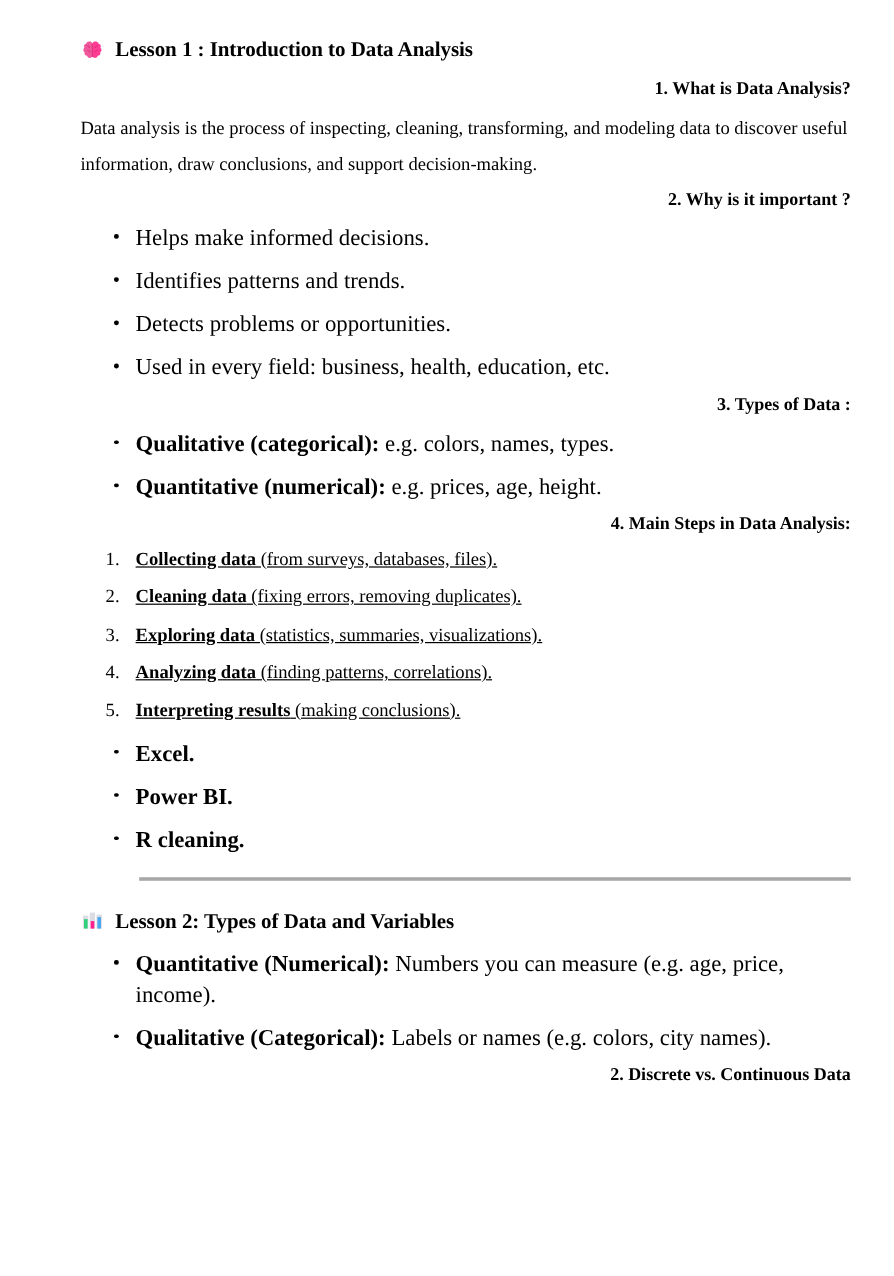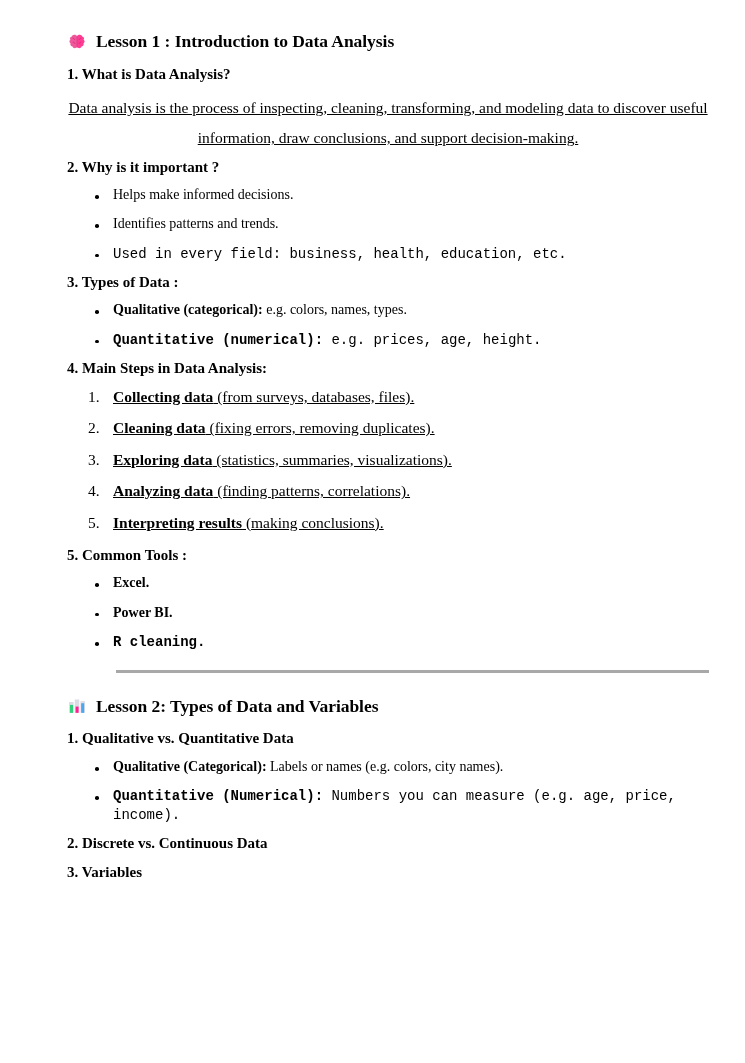--- a/index.html
+++ b/index.html
@@ -46,45 +46,45 @@
     justify-content: center;
   }
   .lesson-heading .emoji svg { display: block; }
 
   
   .section-heading {
     font-size: 15px;
     font-weight: bold;
     line-height: 1.3;
     margin: 0 0 9px 0;
+    text-align: right;
   }
 
   
   .body-text {
     font-size: 15.5px;
     line-height: 1.95;
     margin: 0 0 4px 0;
-    text-align: center;
-    text-decoration: underline;
+    text-align: left;
   }
 
   
   ul.bullets {
     list-style: none;
     margin: 0 0 6px 0;
     padding: 0;
   }
   ul.bullets > li {
     position: relative;
-    font-size: 14px;
+    font-size: 19px;
     line-height: 1.35;
     padding: 0 0 0 46px;
     margin: 0 0 10.5px 0;
   }
-  ul.bullets > li:last-child { margin-bottom: 9px; font-family: Liberation Mono, monospace; }
+  ul.bullets > li:last-child { margin-bottom: 9px; }
   ul.bullets > li::before {
     content: "";
     position: absolute;
     left: 28px;
     top: 9px;
     width: 3.6px;
     height: 3.6px;
     border-radius: 50%;
     background: #000000;
   }
@@ -149,39 +149,39 @@
         <span>Lesson 1 : Introduction to Data Analysis</span>
       </h1>
 
       <h2 class="section-heading">1. What is Data Analysis?</h2>
       <p class="body-text">Data analysis is the process of inspecting, cleaning, transforming, and modeling data to discover useful information, draw conclusions, and support decision-making.</p>
 
       <h2 class="section-heading">2. Why is it important ?</h2>
       <ul class="bullets">
         <li><span class="lead"></span><span class="rest">Helps make informed decisions.</span></li>
         <li><span class="lead"></span><span class="rest">Identifies patterns and trends.</span></li>
+        <li><span class="lead"></span><span class="rest">Detects problems or opportunities.</span></li>
         <li><span class="lead"></span><span class="rest">Used in every field: business, health, education, etc.</span></li>
       </ul>
 
       <h2 class="section-heading">3. Types of Data :</h2>
       <ul class="bullets">
         <li><span class="lead">Qualitative (categorical):</span><span class="rest"> e.g. colors, names, types.</span></li>
         <li><span class="lead">Quantitative (numerical):</span><span class="rest"> e.g. prices, age, height.</span></li>
       </ul>
 
       <h2 class="section-heading">4. Main Steps in Data Analysis:</h2>
       <ol class="numbers">
         <li><span class="lead">Collecting data</span><span class="rest"> (from surveys, databases, files).</span></li>
         <li><span class="lead">Cleaning data</span><span class="rest"> (fixing errors, removing duplicates).</span></li>
         <li><span class="lead">Exploring data</span><span class="rest"> (statistics, summaries, visualizations).</span></li>
         <li><span class="lead">Analyzing data</span><span class="rest"> (finding patterns, correlations).</span></li>
         <li><span class="lead">Interpreting results</span><span class="rest"> (making conclusions).</span></li>
       </ol>
 
-      <h2 class="section-heading">5. Common Tools :</h2>
       <ul class="bullets">
         <li class="all-bold"><span class="lead">Excel.</span><span class="rest"></span></li>
         <li class="all-bold"><span class="lead">Power BI.</span><span class="rest"></span></li>
         <li class="all-bold"><span class="lead">R cleaning.</span><span class="rest"></span></li>
       </ul>
     </div>
 
     <hr class="divider">
 
     <div class="lesson-block lesson-block-2">
@@ -193,25 +193,23 @@
             <rect x="9.3" y="3" width="5.4" height="16" fill="#dcdce4"></rect>
             <rect x="16.1" y="5" width="5.4" height="14" fill="#dcdce4"></rect>
             <rect x="3.6" y="9.5" width="3.6" height="9.5" fill="#32d07a"></rect>
             <rect x="10.3" y="11.5" width="3.6" height="7.5" fill="#ff1f8e"></rect>
             <rect x="17.0" y="7.5" width="3.6" height="11.5" fill="#4aa8f0"></rect>
           </svg>
         </span>
         <span>Lesson 2: Types of Data and Variables</span>
       </h1>
 
-      <h2 class="section-heading">1. Qualitative vs. Quantitative Data</h2>
-      <ul class="bullets">
+      <ul class="bullets">
+        <li><span class="lead">Quantitative (Numerical):</span><span class="rest"> Numbers you can measure (e.g. age, price, income).</span></li>
         <li><span class="lead">Qualitative (Categorical):</span><span class="rest"> Labels or names (e.g. colors, city names).</span></li>
-        <li><span class="lead">Quantitative (Numerical):</span><span class="rest"> Numbers you can measure (e.g. age, price, income).</span></li>
       </ul>
 
       <h2 class="section-heading">2. Discrete vs. Continuous Data</h2>
 
-      <h2 class="section-heading">3. Variables</h2>
     </div>
 
   </div>
 </div>
 
 </body></html>

